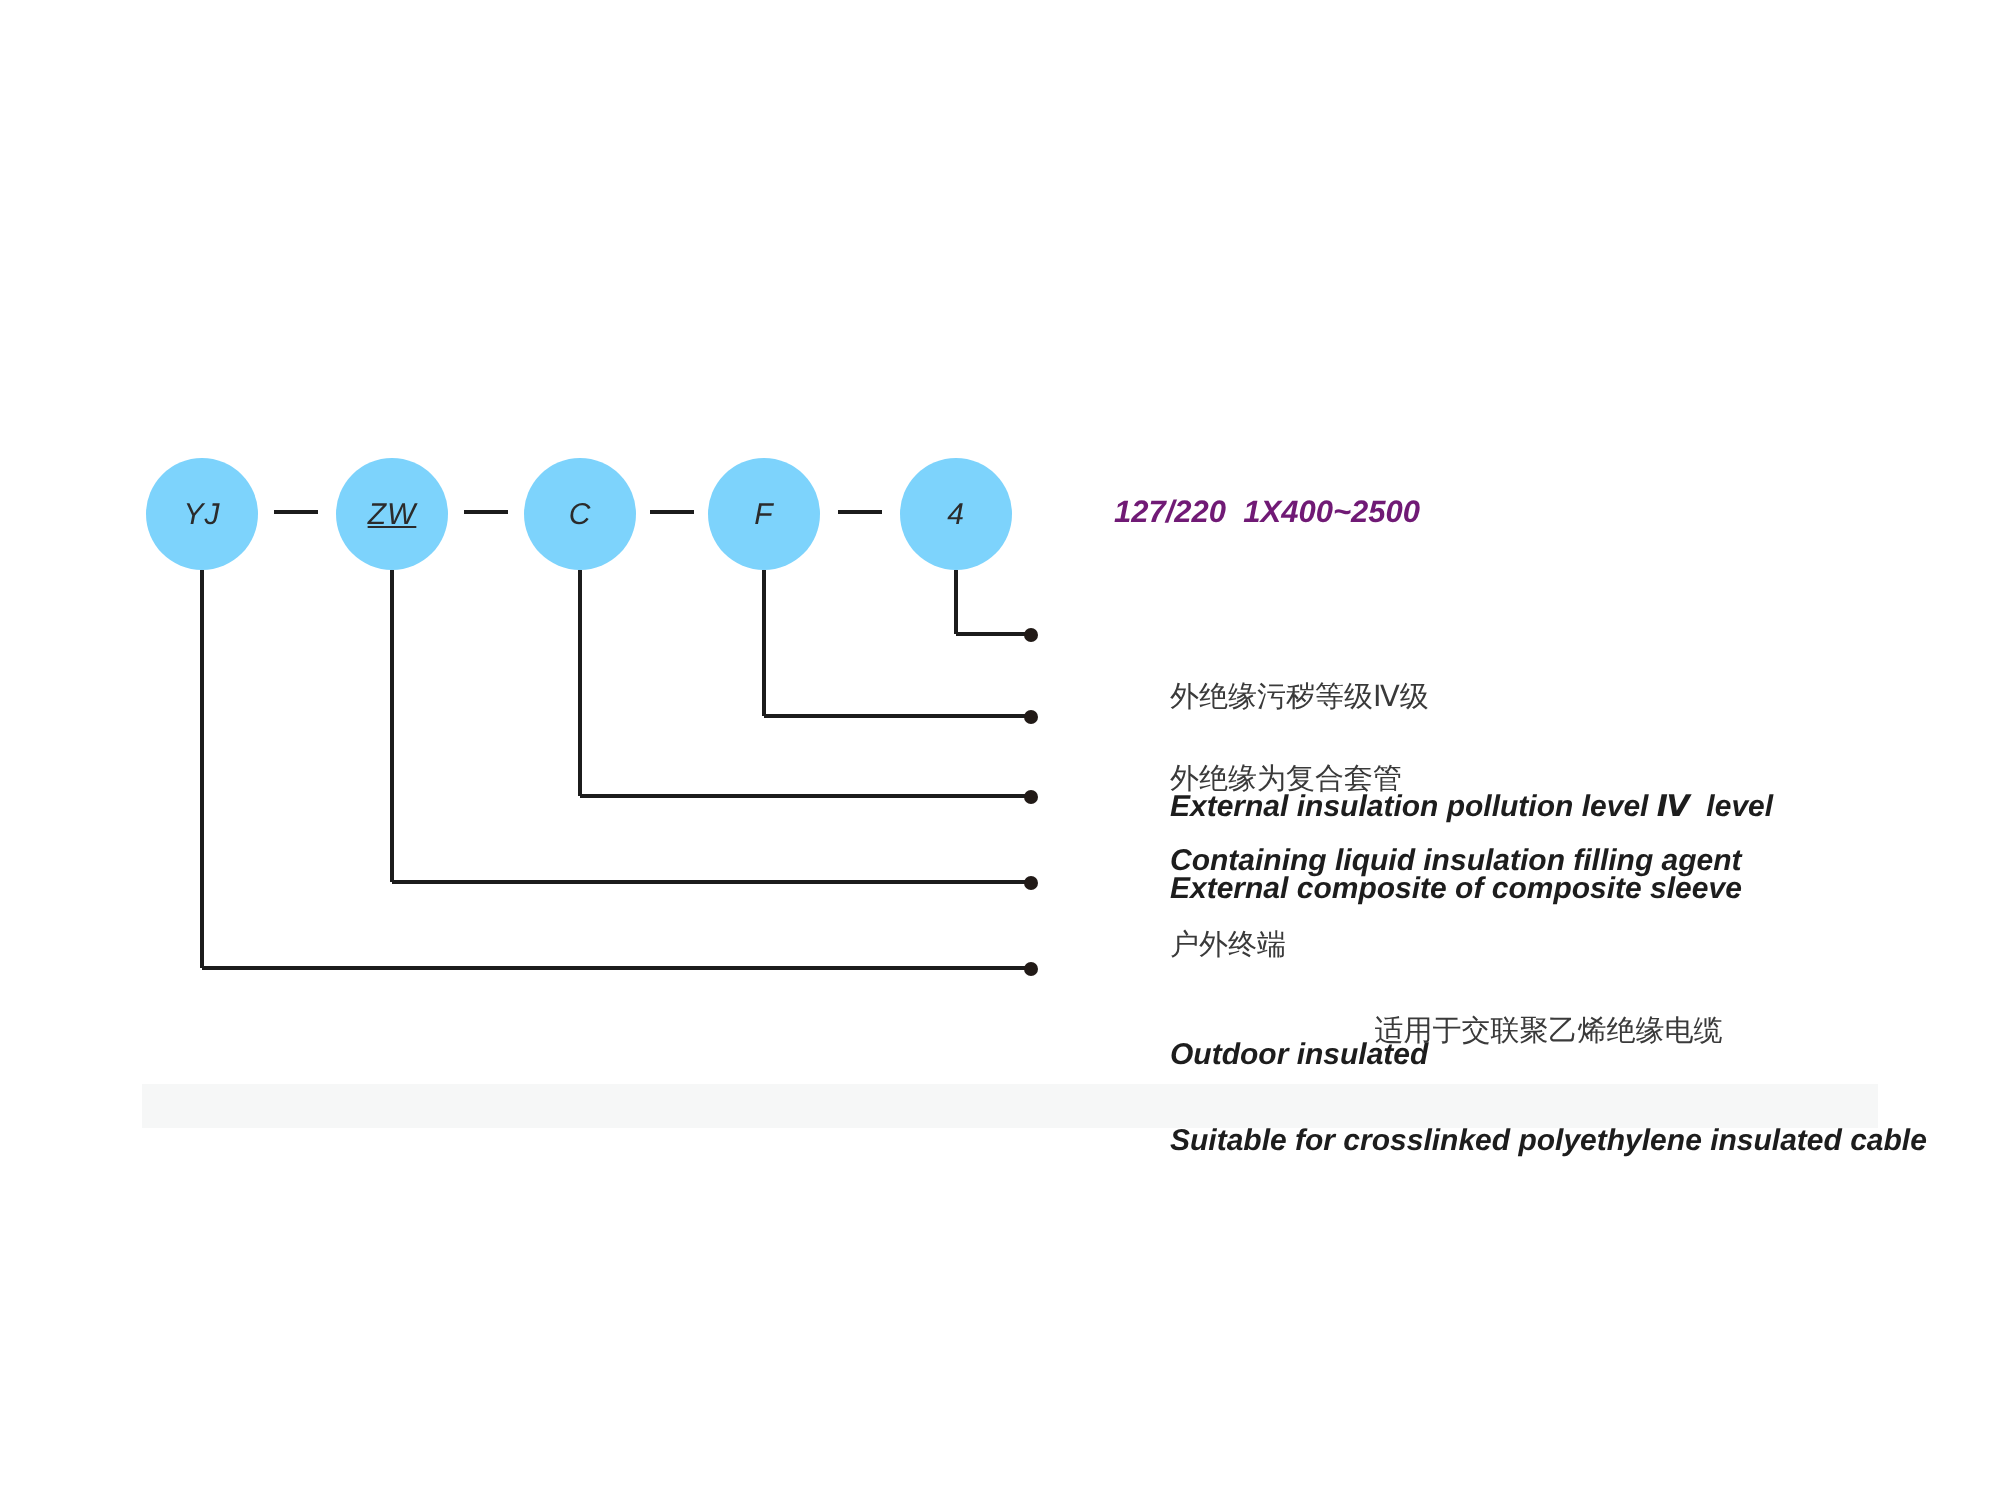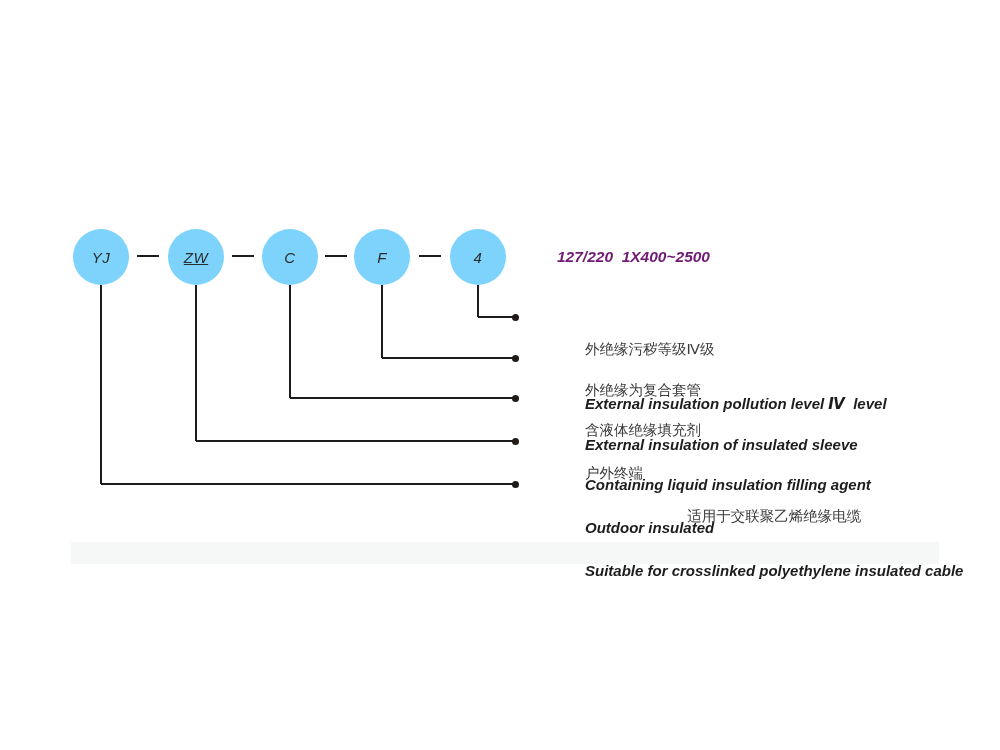--- a/index.html
+++ b/index.html
@@ -137,24 +137,23 @@
   <div class="vline" style="left:100.25px; top:285px; height:199px;"></div>
   <div class="hline" style="left:101px; top:483.25px; width:414px;"></div>
   <div class="dot" style="left:511.5px; top:480.5px;"></div>
 
   <div class="annotation" style="top:304px;">
     <div class="zh">外绝缘污秽等级Ⅳ级</div>
     <div class="en">External insulation pollution level Ⅳ  level</div>
   </div>
   <div class="annotation" style="top:345px;">
     <div class="zh">外绝缘为复合套管</div>
-    <div class="en">External insulation of insulated sleeve</div>
+    <div class="en">External composite of composite sleeve</div>
   </div>
   <div class="annotation" style="top:385px;">
-    <div class="zh">含液体绝缘填充剂</div>
     <div class="en">Containing liquid insulation filling agent</div>
   </div>
   <div class="annotation" style="top:428px;">
     <div class="zh">户外终端</div>
     <div class="en">Outdoor insulated</div>
   </div>
   <div class="annotation" style="top:471px;text-align:center;">
     <div class="zh">适用于交联聚乙烯绝缘电缆</div>
     <div class="en">Suitable for crosslinked polyethylene insulated cable</div>
   </div>

